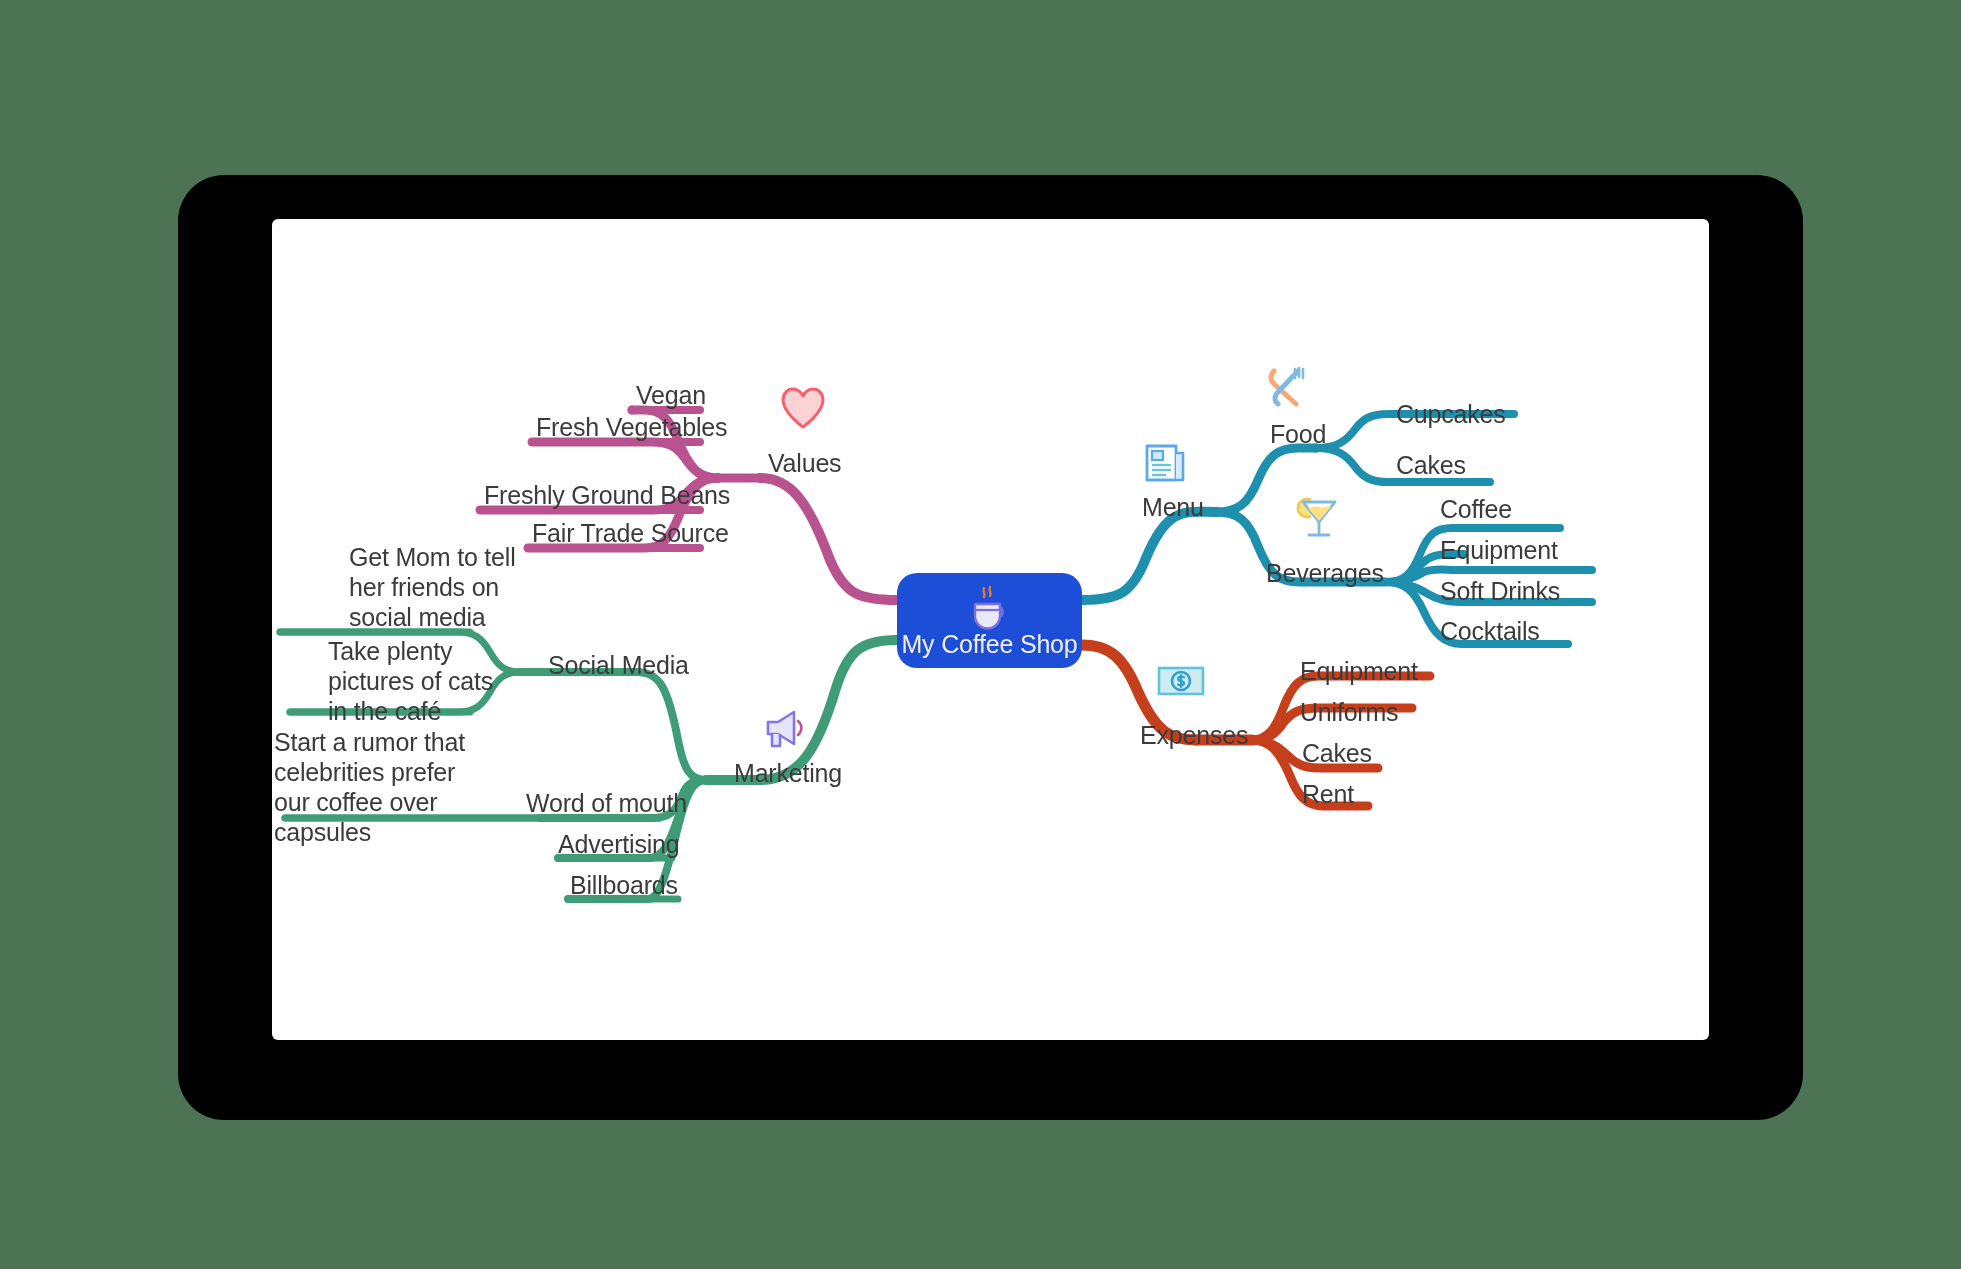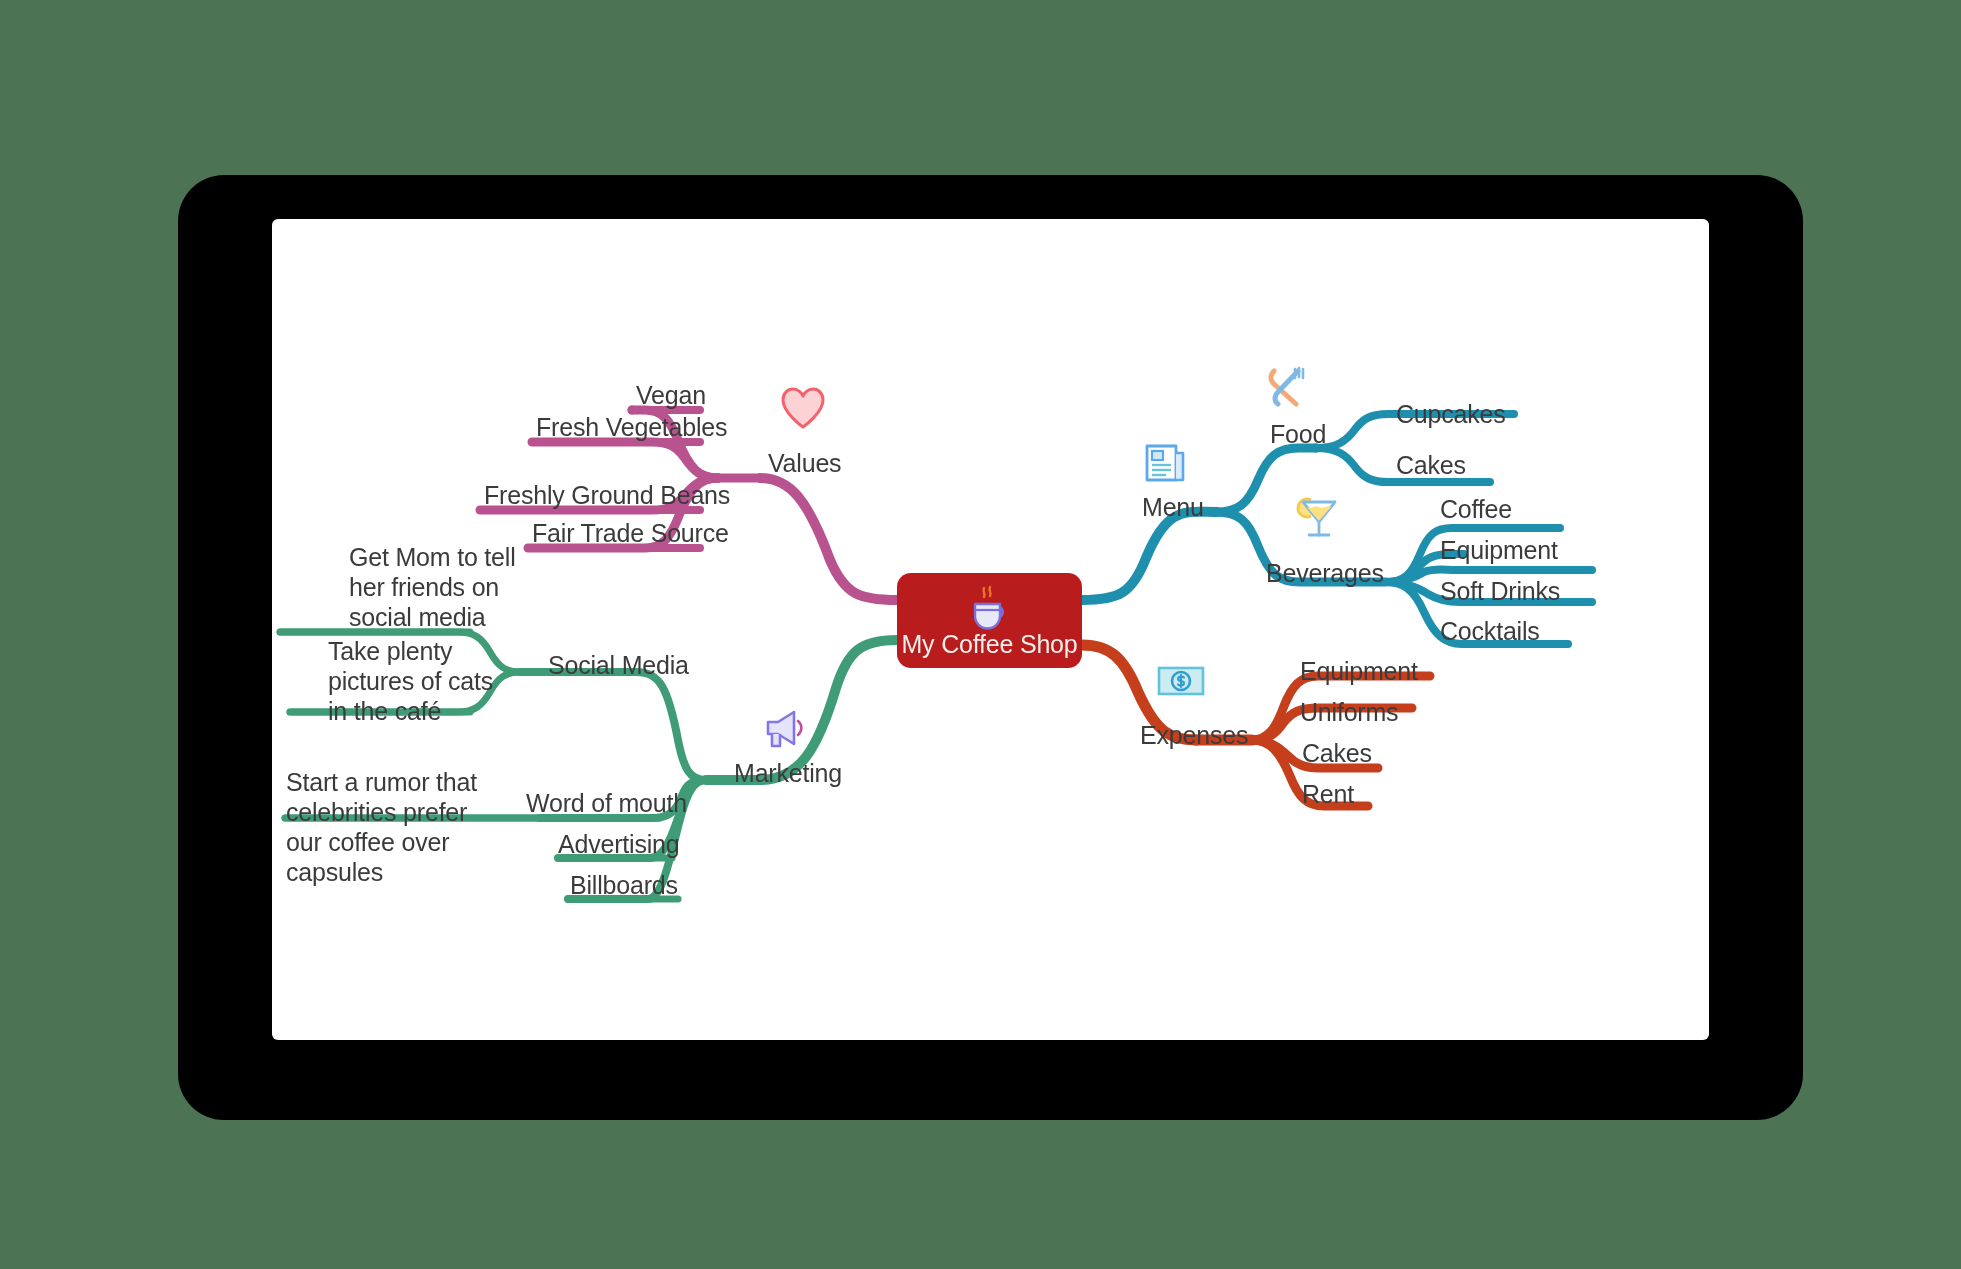--- a/index.html
+++ b/index.html
@@ -66,22 +66,22 @@
   .leaf-right { text-align: left; }
   .leaf-left  { text-align: left; }
 
   
   #central-node {
     position: absolute;
     left: 897px;
     top: 573px;
     width: 185px;
     height: 95px;
-    background: #b91c1c;
-    border-radius: 14px;
+    background: #1d4ed8;
+    border-radius: 20px;
   }
   #central-node-title {
     position: absolute;
     left: 0;
     right: 0;
     bottom: 9px;
     text-align: center;
     color: #f2eeec;
     font-size: 25px;
     font-family: "Liberation Sans", sans-serif;
@@ -254,21 +254,21 @@
   <div class="node-label leaf-left" style="left:532px; top:518px;">Fair Trade Source</div>
 
   <div class="node-label" style="left:734px; top:758px;">Marketing</div>
   <div class="node-label" style="left:548px; top:650px;">Social Media</div>
   <div class="node-label multiline" style="left:328px; top:542px; width:190px;margin-left:21px;">Get Mom to tell
 her friends on
 social media</div>
   <div class="node-label multiline" style="left:328px; top:636px; width:200px;">Take plenty
 pictures of cats
 in the café</div>
-  <div class="node-label multiline" style="left:286px; top:727px; width:220px;margin-top:40px;">Start a rumor that
+  <div class="node-label multiline" style="left:274px; top:727px; width:220px;">Start a rumor that
 celebrities prefer
 our coffee over
 capsules</div>
   <div class="node-label" style="left:526px; top:788px;">Word of mouth</div>
   <div class="node-label" style="left:558px; top:829px;">Advertising</div>
   <div class="node-label" style="left:570px; top:870px;">Billboards</div>
 
   <div class="node-label" style="left:1142px; top:492px;">Menu</div>
   <div class="node-label" style="left:1270px; top:419px;">Food</div>
   <div class="node-label leaf-right" style="left:1396px; top:399px;">Cupcakes</div>

